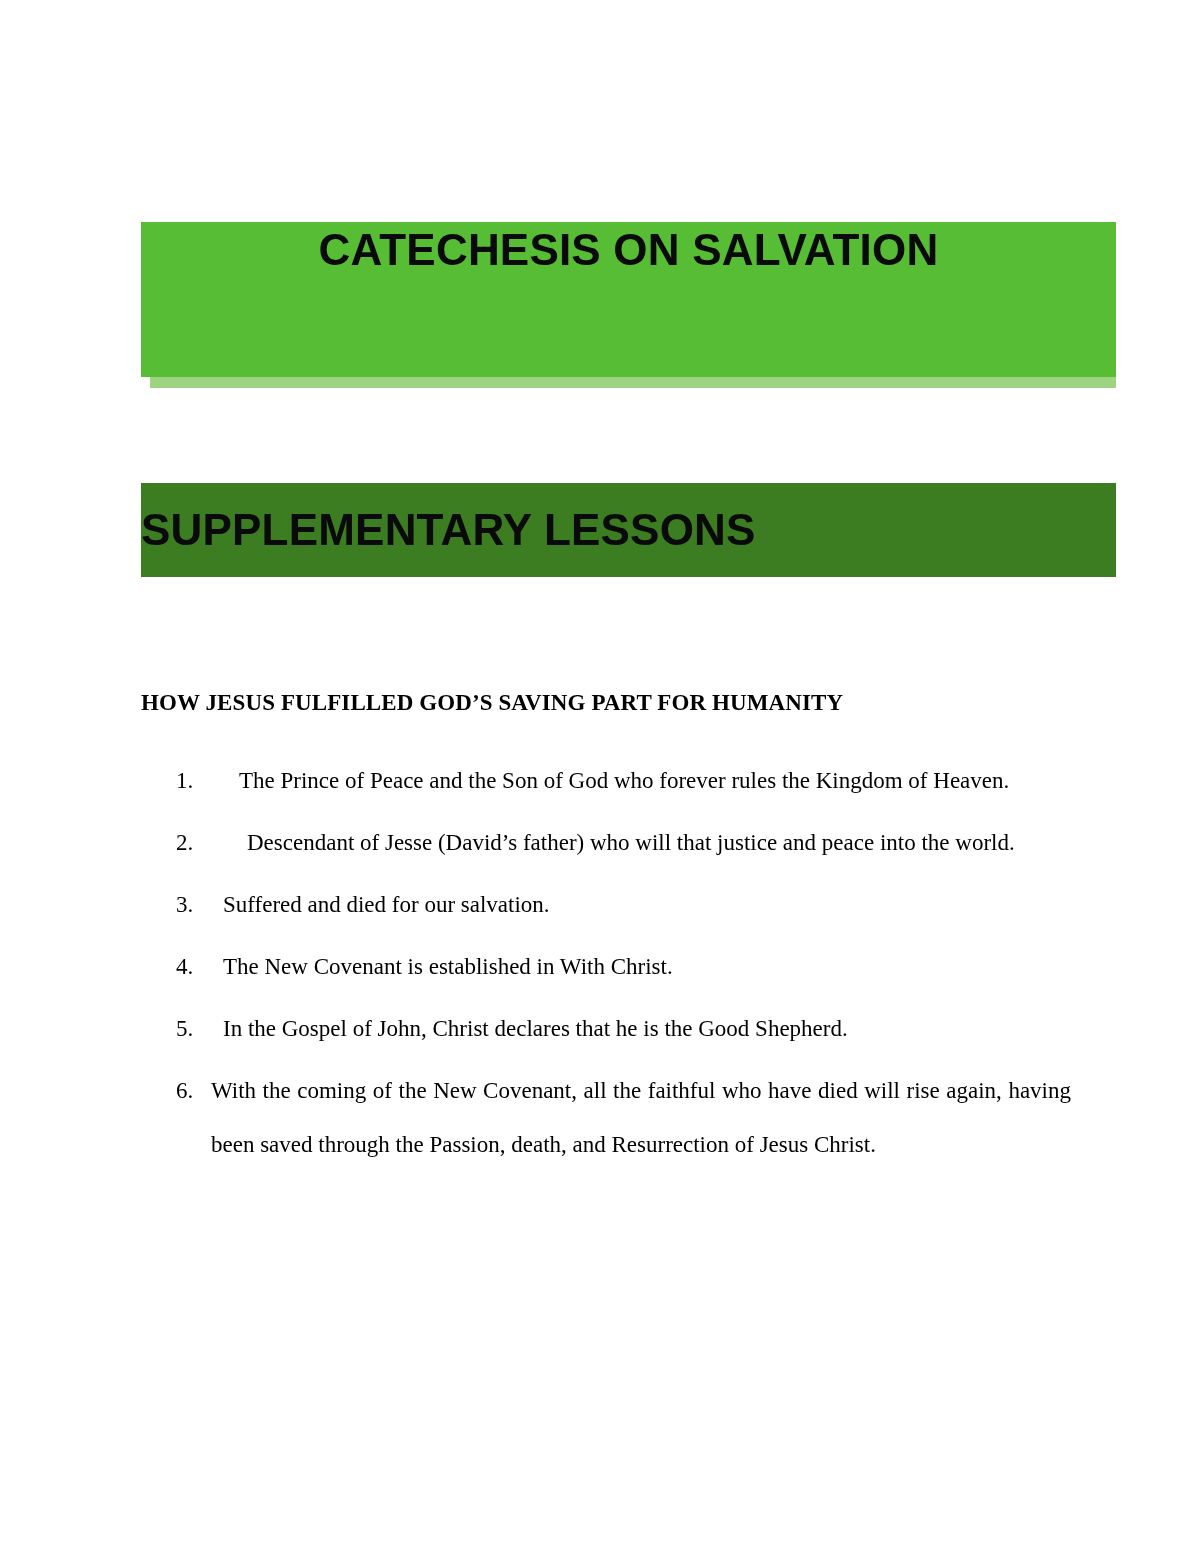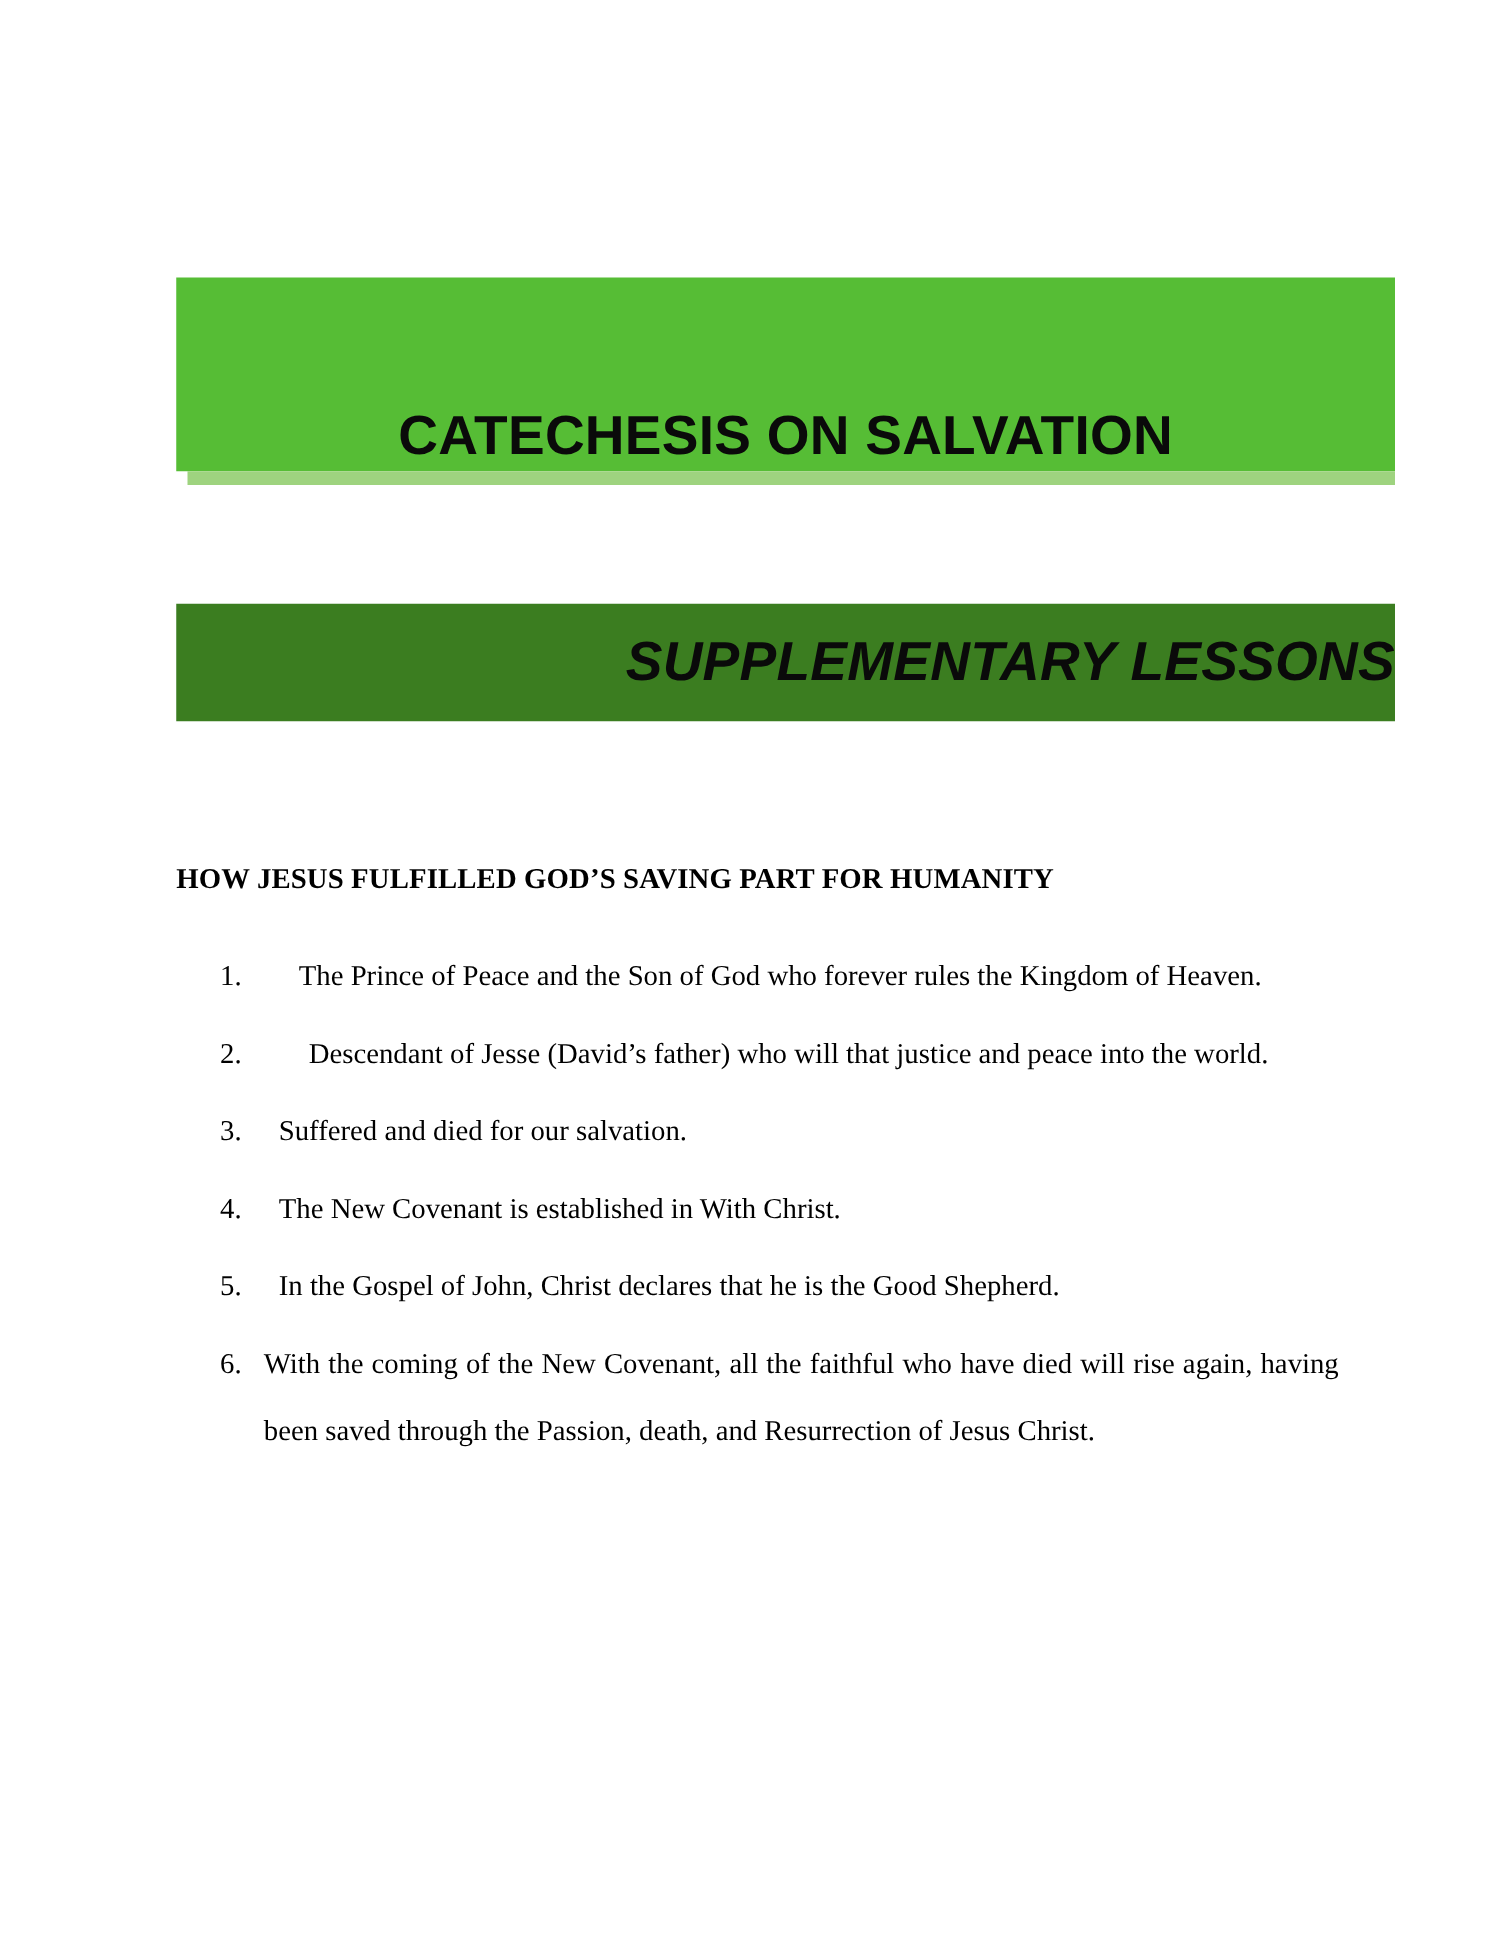--- a/index.html
+++ b/index.html
@@ -25,21 +25,21 @@
 
   
   .title-banner {
     position: absolute;
     left: 141px;
     top: 222px;
     width: 975px;
     height: 155px;
     background: #56bd35;
     display: flex;
-    align-items: flex-end;
+    align-items: flex-start;
     justify-content: center;
     box-sizing: border-box;
   }
   .title-banner-shadow {
     position: absolute;
     left: 150px;
     top: 377px;
     width: 966px;
     height: 11px;
     background: #9ed37f;
@@ -58,23 +58,22 @@
   
   .subtitle-banner {
     position: absolute;
     left: 141px;
     top: 483px;
     width: 975px;
     height: 94px;
     background: #3b7d20;
     display: flex;
     align-items: center;
-    justify-content: flex-end;
+    justify-content: flex-start;
     box-sizing: border-box;
-    font-style: italic;
   }
   .subtitle-text {
     font-family: "Liberation Sans", sans-serif;
     font-weight: bold;
     font-size: 44px;
     line-height: 1.1;
     text-align: center;
     color: #0a0a0a;
     letter-spacing: 0.2px;
   }

